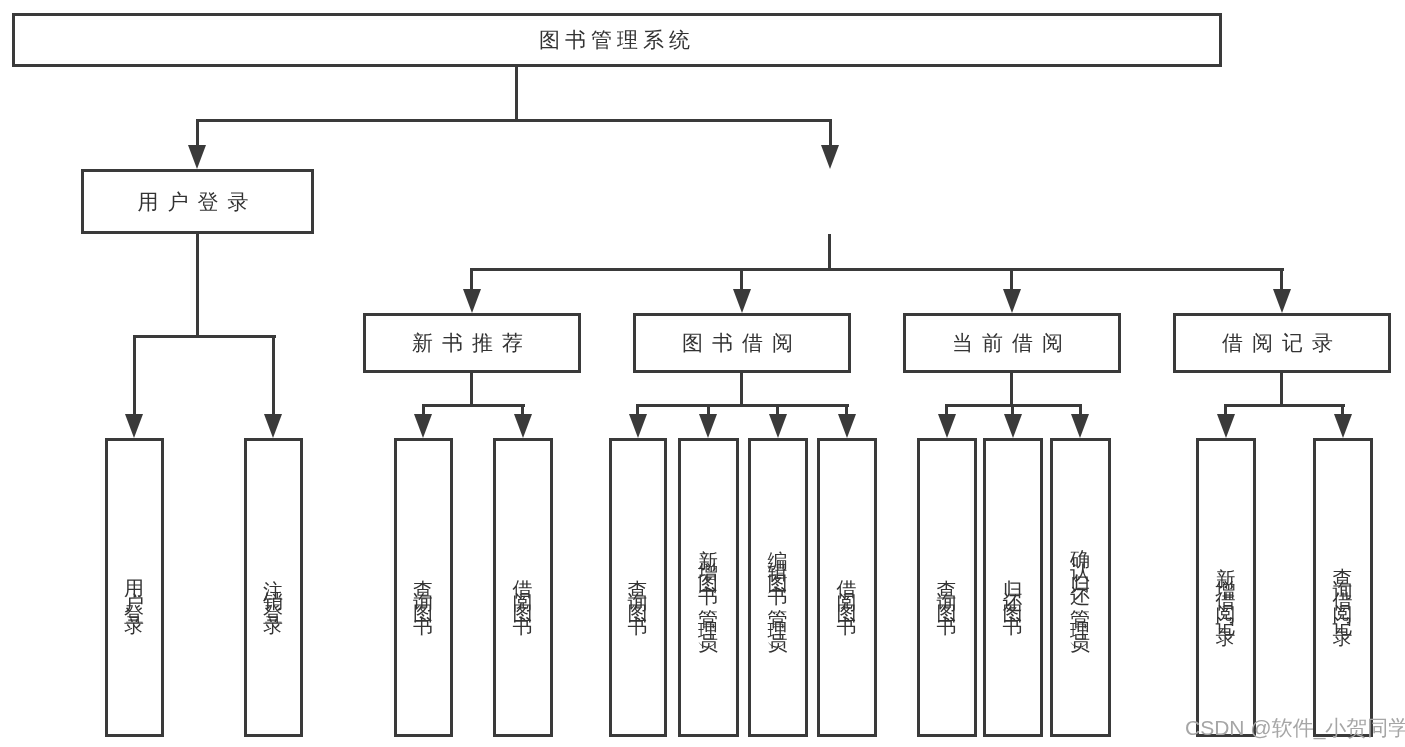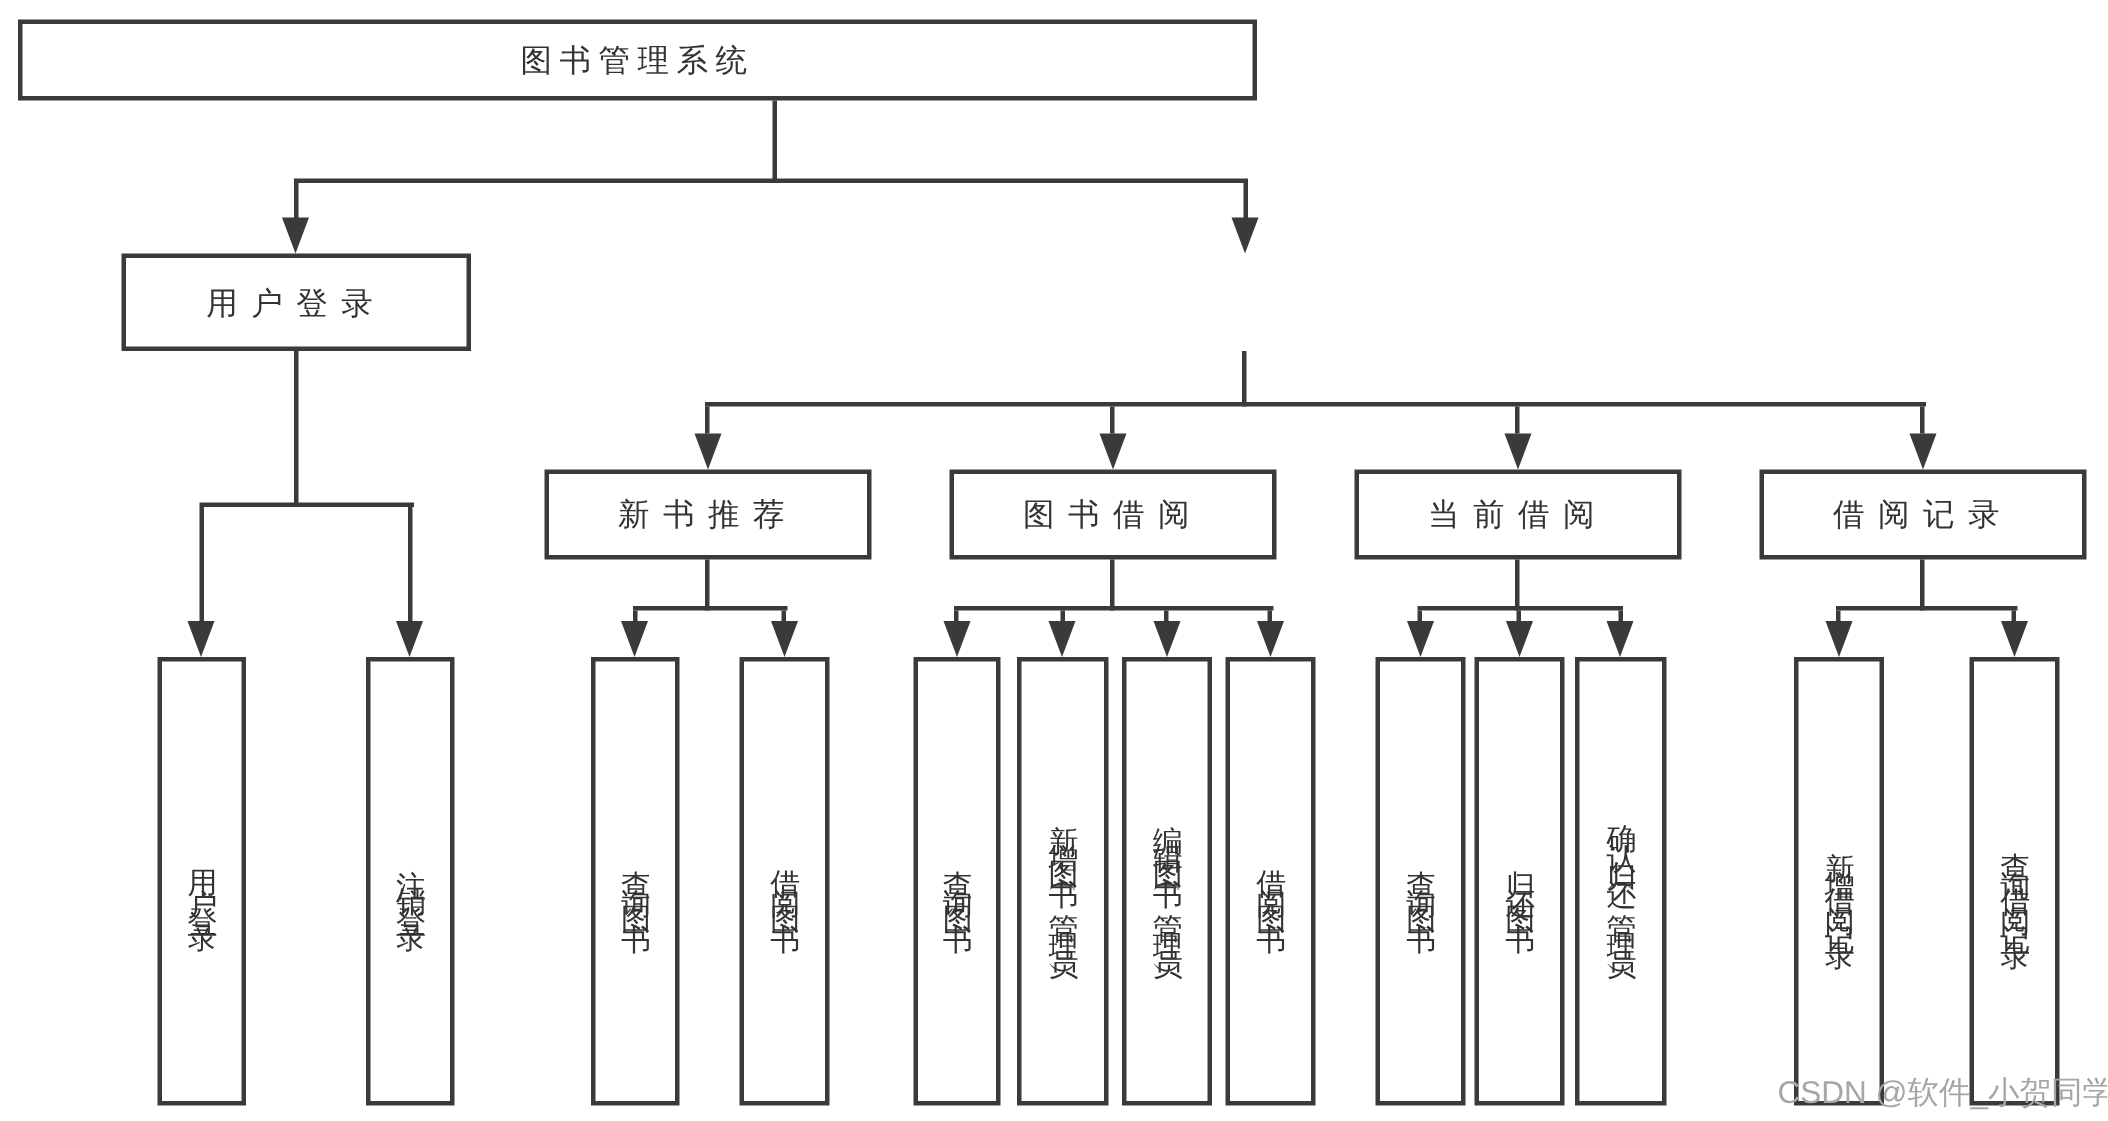--- a/index.html
+++ b/index.html
@@ -57,21 +57,21 @@
     color:#a6a6a6;
     white-space:nowrap;
     z-index:10;
   }
 </style>
 </head>
 <body>
 
 <div id="canvas">
 
-  <div class="box" style="left:12px;top:13px;width:826px;height:54px">
+  <div class="box" style="left:12px;top:13px;width:1210px;height:54px">
     <span class="hlabel root-label">图书管理系统</span>
   </div>
 
   <div class="box" style="left:81px;top:169px;width:233px;height:65px">
     <span class="hlabel">用户登录</span>
   </div>
 
   <div class="box" style="left:633px;top:313px;width:218px;height:60px">
     <span class="hlabel">图书借阅</span>
   </div>

